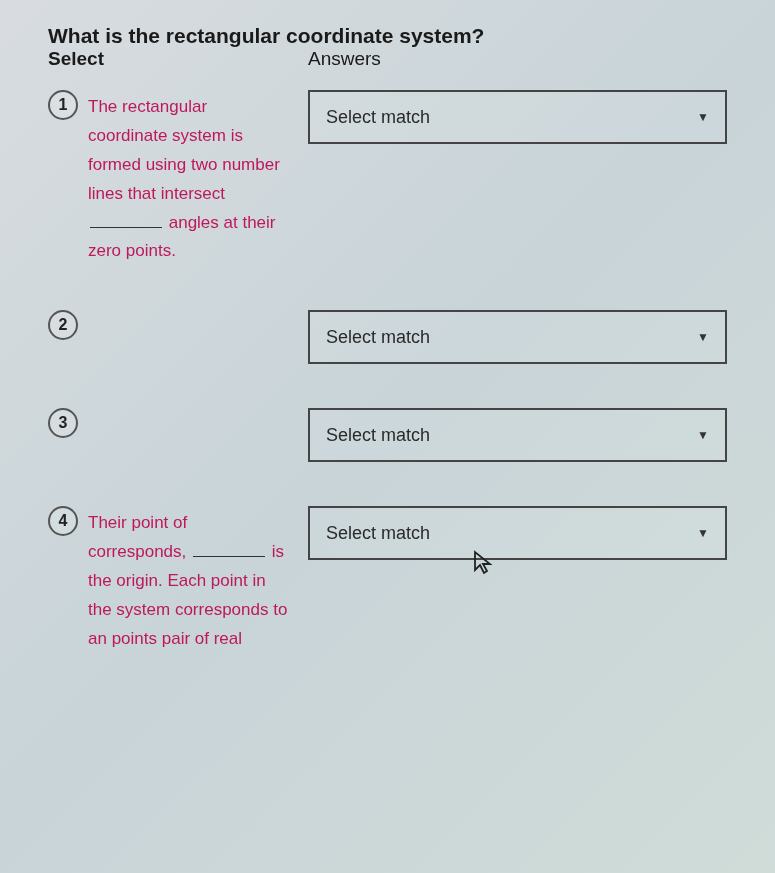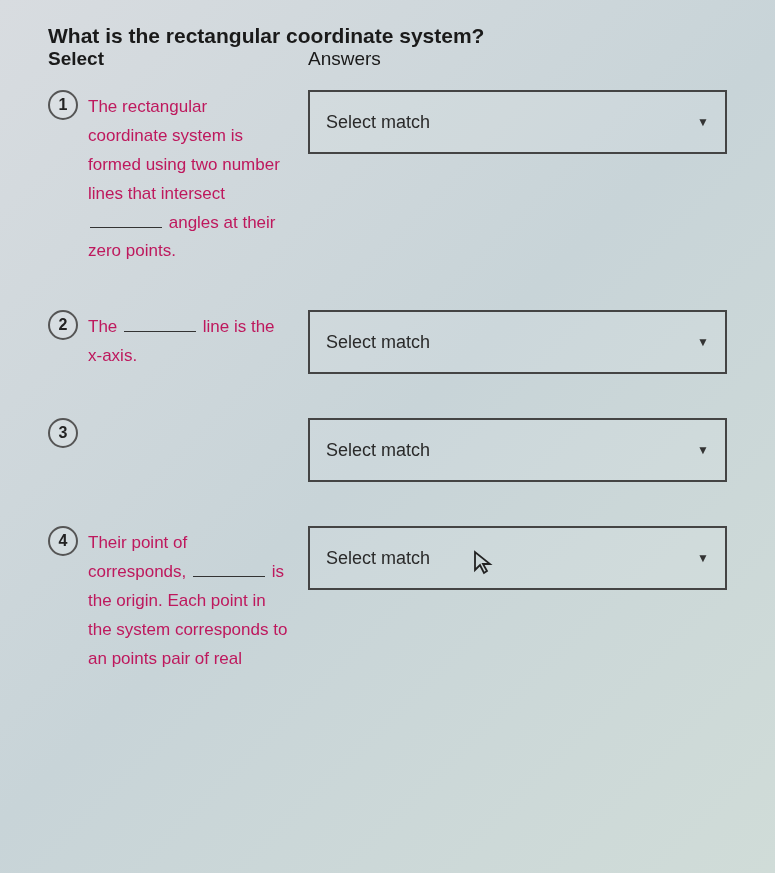--- a/index.html
+++ b/index.html
@@ -66,21 +66,21 @@
       font-size: 17px;
       line-height: 1.7;
       color: #be185d;
       padding-top: 3px;
     }
     .answer-cell {
       flex: 1;
     }
     .select-box {
       width: 100%;
-      height: 64px;
+      height: 54px;
       border: 2px solid #444;
       background: rgba(255,255,255,0.08);
       display: flex;
       align-items: center;
       justify-content: space-between;
       padding: 0 16px;
       cursor: pointer;
       font-size: 18px;
       color: #2a2a2a;
     }
@@ -127,23 +127,20 @@
     <div class="select-box">
       <span>Select match</span>
       <span class="caret">▼</span>
     </div>
   </div>
 </div>
 
 <div class="item-row">
   <div class="prompt-cell">
     <div class="number-badge">2</div>
-    <div class="prompt-text">
-      <span>The </span><span class="blank-line"></span><span> line is the x-axis.</span>
-    </div>
   </div>
   <div class="answer-cell">
     <div class="select-box">
       <span>Select match</span>
       <span class="caret">▼</span>
     </div>
   </div>
 </div>
 
 <div class="item-row">

